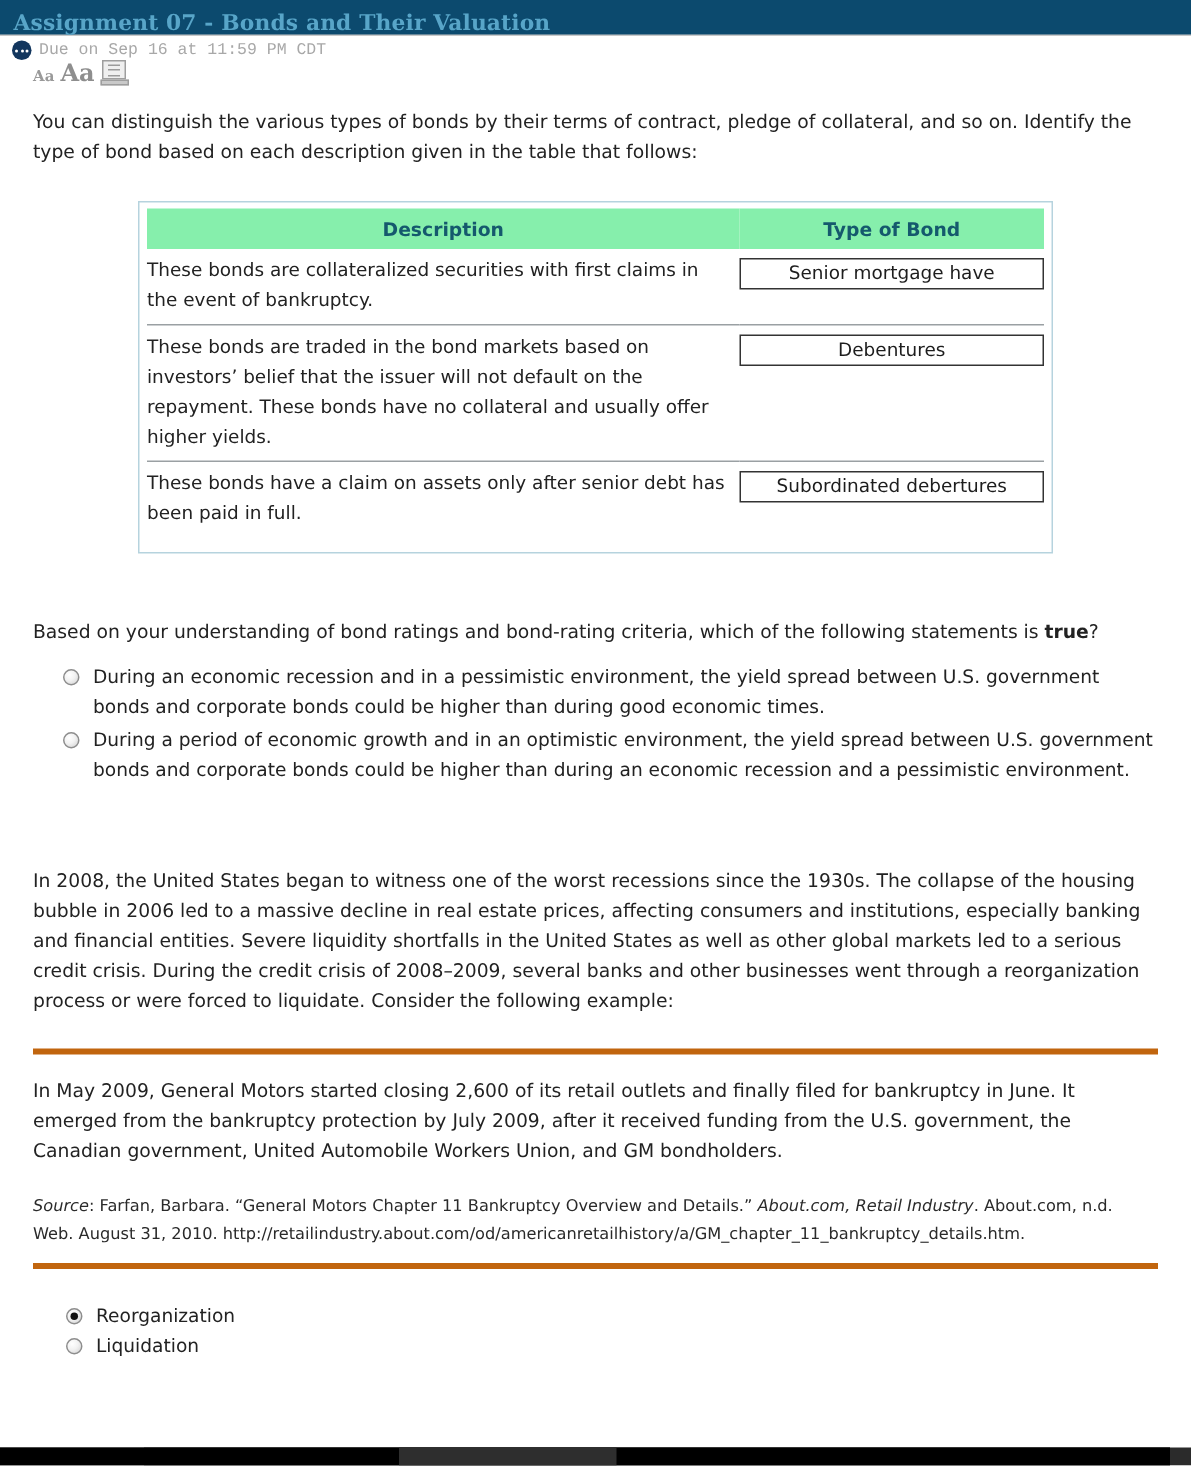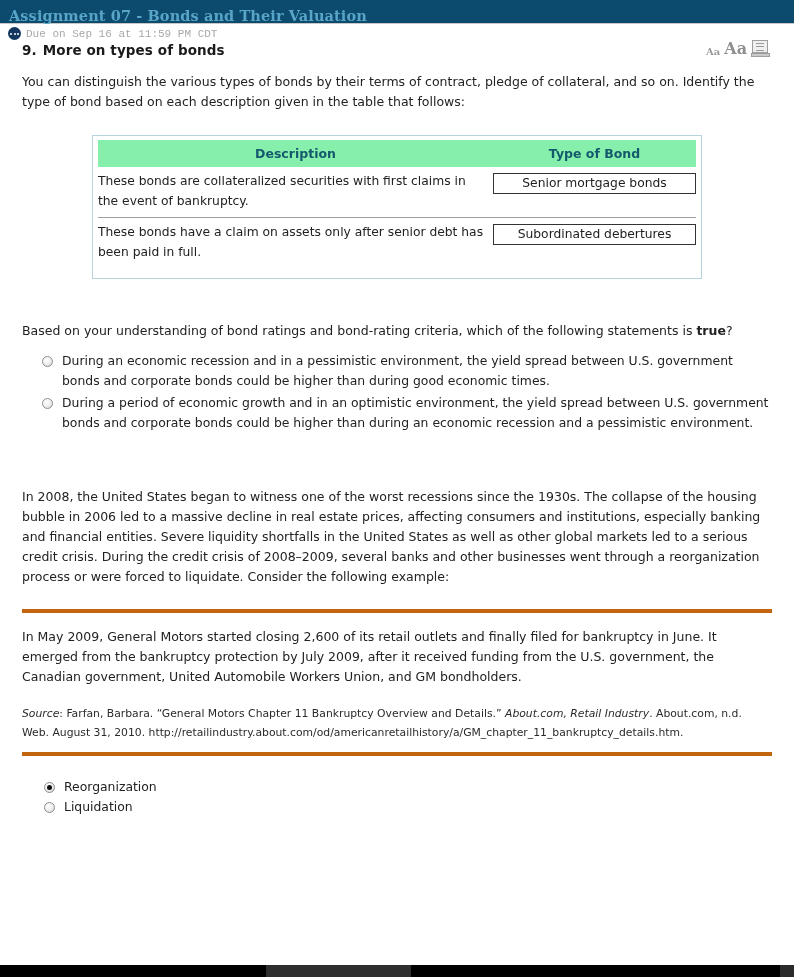--- a/index.html
+++ b/index.html
@@ -296,23 +296,20 @@
         <i></i>
         <i></i>
       </span>
     <span id="due-text">Due on Sep 16 at 11:59 PM CDT</span>
   </div>
 </div>
 
 <div id="content">
 
   <div id="question-row">
-    <div id="question-title">
-      <span class="qnum">9.</span><span>More on types of bonds</span>
-    </div>
     <div id="tool-icons">
       <span class="aa-small">Aa</span>
       <span class="aa-large">Aa</span>
       <span id="print-icon">
         <span class="pg">
             <b></b>
             <b></b>
             <b></b>
           </span>
         <span class="base"></span>
@@ -327,21 +324,27 @@
       <thead>
         <tr>
           <th class="col-desc">Description</th>
           <th class="col-type">Type of Bond</th>
         </tr>
       </thead>
       <tbody>
         <tr class="first-row">
           <td class="desc-cell">These bonds are collateralized securities with first claims in the event of bankruptcy.</td>
           <td class="type-cell">
-            <span class="select-box">Senior mortgage bonds</span>
+            <span class="select-box">Senior mortgage have</span>
+          </td>
+        </tr>
+        <tr>
+          <td class="desc-cell">These bonds are traded in the bond markets based on investors’ belief that the issuer will not default on the repayment. These bonds have no collateral and usually offer higher yields.</td>
+          <td class="type-cell">
+            <span class="select-box">Debentures</span>
           </td>
         </tr>
         <tr>
           <td class="desc-cell">These bonds have a claim on assets only after senior debt has been paid in full.</td>
           <td class="type-cell">
             <span class="select-box">Subordinated debertures</span>
           </td>
         </tr>
       </tbody>
     </table>

